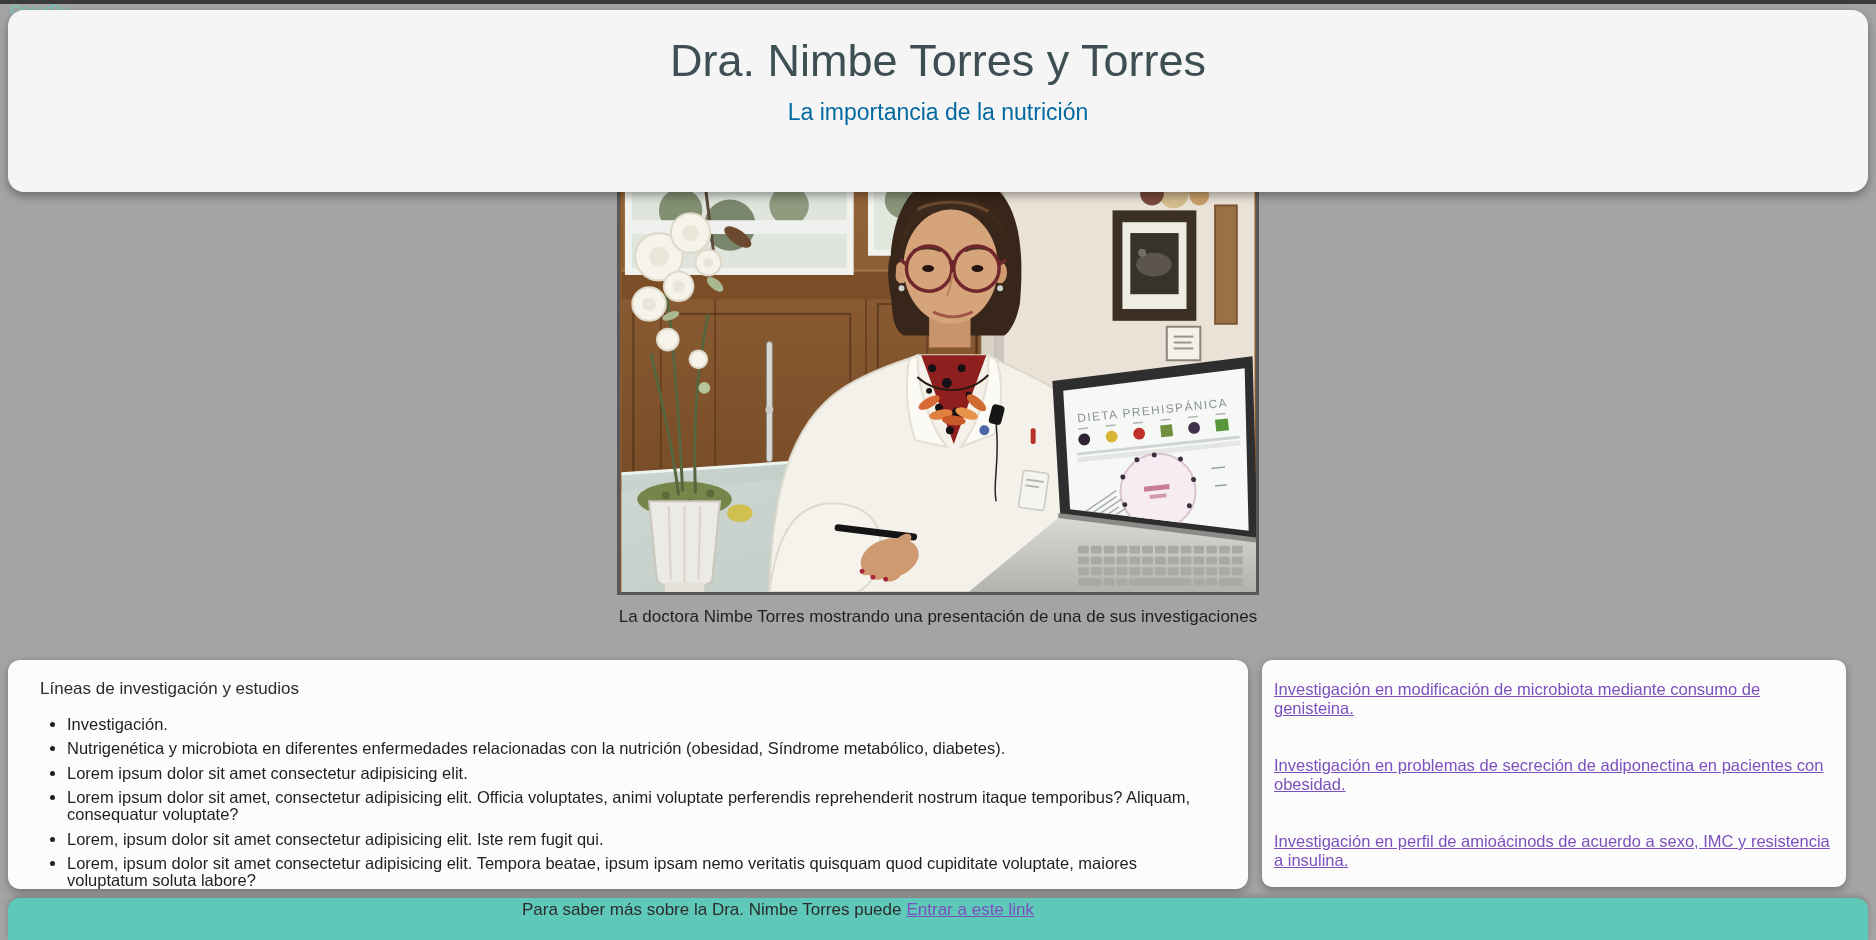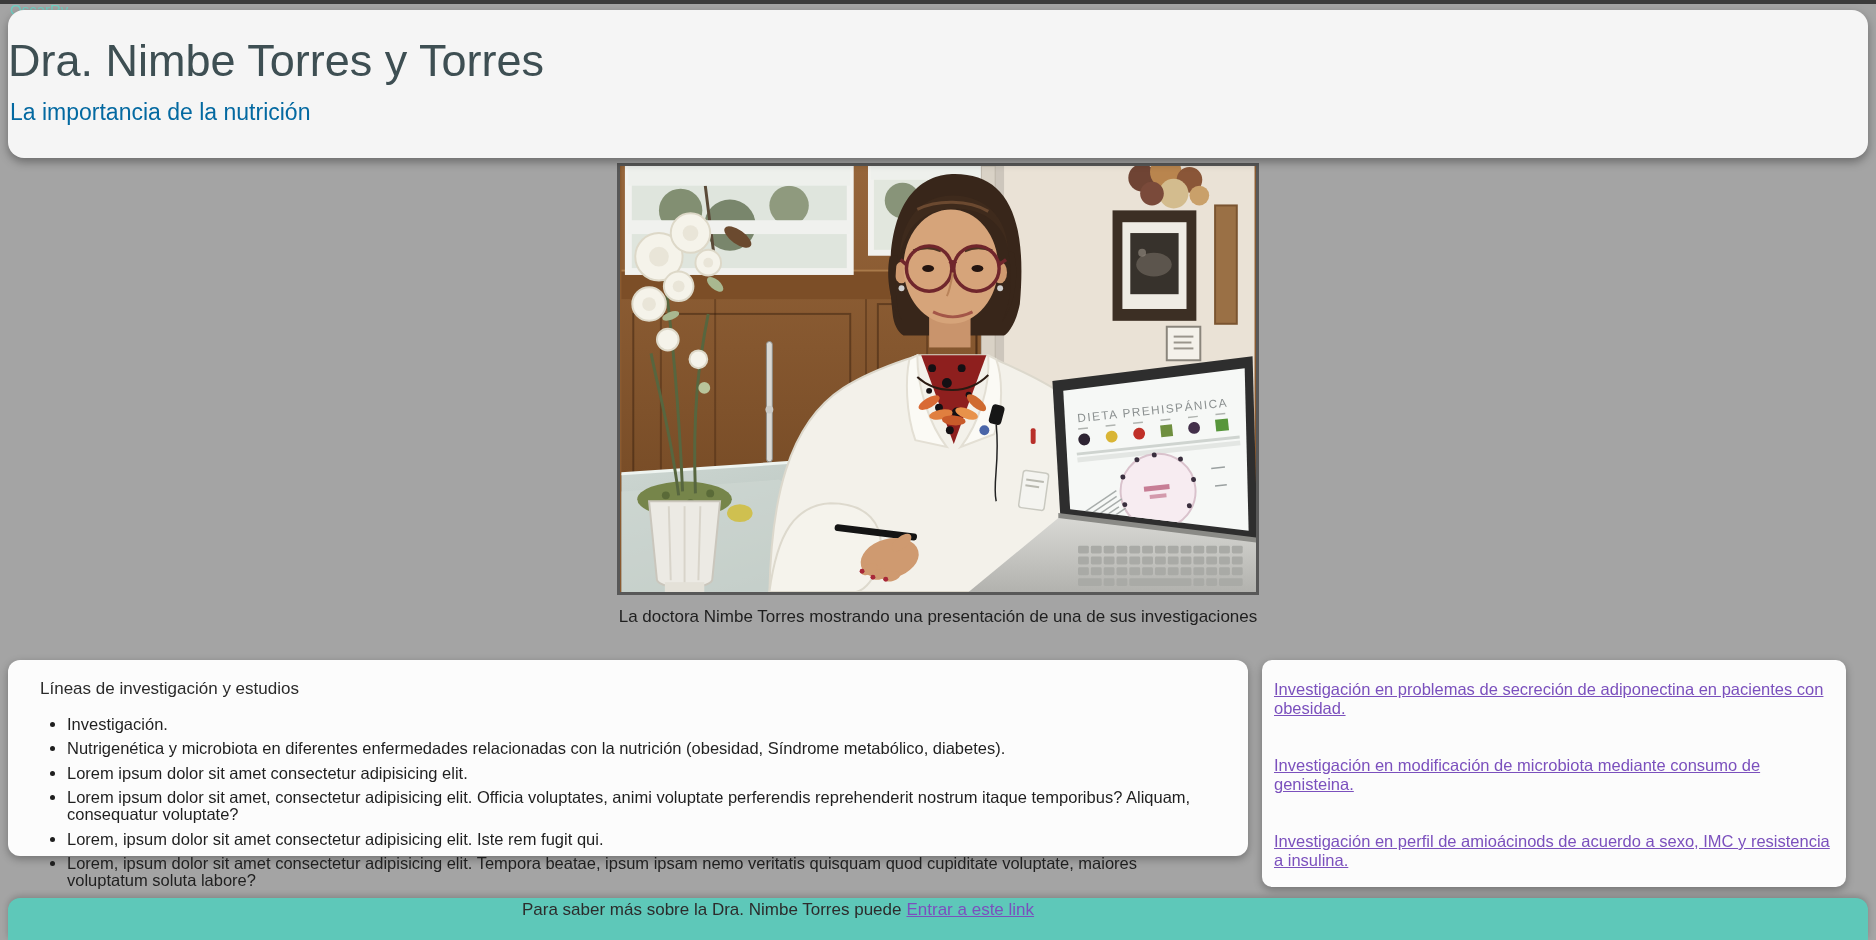--- a/index.html
+++ b/index.html
@@ -6,34 +6,34 @@
   body{
     width:1876px;height:940px;overflow:hidden;position:relative;
     background:#a4a4a4;
     font-family:"Liberation Sans", sans-serif;
     -webkit-font-smoothing:antialiased;
   }
   .top-strip{position:absolute;top:0;left:0;width:100%;height:4px;background:#3b3b3b;z-index:6;}
   .watermark{position:absolute;top:1px;left:10px;font-size:15px;color:#6fcfc2;z-index:1;}
   .card{background:#f7f7f7;box-shadow:0 4px 10px rgba(0,0,0,0.35);}
   header.card{
-    position:absolute;left:8px;right:8px;top:10px;height:148px;
-    border-radius:16px;z-index:2;background:#f5f5f5;
+    position:absolute;left:8px;right:8px;top:10px;height:182px;
+    border-radius:16px;text-align:center;z-index:2;background:#f5f5f5;
   }
   .page-title{margin:0;padding-top:26px;font-size:45px;font-weight:400;color:#3e4f53;line-height:1.1;}
   .page-subtitle{margin:2px;padding-top:11px;font-size:23px;font-weight:400;color:#0369a1;}
   .figure-wrap{position:absolute;top:163px;left:0;width:100%;text-align:center;}
   .photo-frame{
     display:inline-block;width:636px;height:426px;border:3px solid #585858;
     background:#8a5a30;line-height:0;
   }
   .figure-caption{margin-top:11px;font-size:17px;color:#1f1f1f;}
   .main-row{position:absolute;top:660px;left:8px;right:30px;display:flex;gap:14px;}
   .card-left{
-    flex:1;height:196px;box-sizing:border-box;border-radius:12px;background:#fcfcfc;
+    flex:1;height:229px;box-sizing:border-box;border-radius:12px;background:#fcfcfc;
     box-shadow:0 3px 8px rgba(0,0,0,0.3);padding:19px 30px 24px 32px;
   }
   .research-heading{margin:0;font-size:17px;font-weight:400;color:#2b2b2b;}
   .research-list{margin:17px 0 0;padding-left:27px;}
   .research-list li{font-size:16.5px;color:#1f1f1f;margin-bottom:7px;line-height:1.05;}
   .card-right{
     width:584px;height:227px;box-sizing:border-box;border-radius:10px;background:#fcfcfc;
     box-shadow:0 3px 8px rgba(0,0,0,0.3);padding:20px 16px 16px 12px;
   }
   .link-row{margin-bottom:38px;}
@@ -381,22 +381,22 @@
       <li>Investigación.</li>
       <li>Nutrigenética y microbiota en diferentes enfermedades relacionadas con la nutrición (obesidad, Síndrome metabólico, diabetes).</li>
       <li>Lorem ipsum dolor sit amet consectetur adipisicing elit.</li>
       <li>Lorem ipsum dolor sit amet, consectetur adipisicing elit. Officia voluptates, animi voluptate perferendis reprehenderit nostrum itaque temporibus? Aliquam, consequatur voluptate?</li>
       <li>Lorem, ipsum dolor sit amet consectetur adipisicing elit. Iste rem fugit qui.</li>
       <li>Lorem, ipsum dolor sit amet consectetur adipisicing elit. Tempora beatae, ipsum ipsam nemo veritatis quisquam quod cupiditate voluptate, maiores voluptatum soluta labore?</li>
     </ul>
   </section>
 
   <aside class="card-right">
+    <div class="link-row"><a href="#">Investigación en modificación de microbiota mediante consumo de genisteina.</a></div>
     <div class="link-row"><a href="#">Investigación en problemas de secreción de adiponectina en pacientes con obesidad.</a></div>
-    <div class="link-row"><a href="#">Investigación en modificación de microbiota mediante consumo de genisteina.</a></div>
     <div class="link-row"><a href="#">Investigación en perfil de amioácinods de acuerdo a sexo, IMC y resistencia a insulina.</a></div>
     <div class="link-row"><a href="#">Investigación en implicaciones en ratas con resistencia al glucagón.</a></div>
   </aside>
 </div>
 
 <footer>
   <div class="footer-inner">
     <span>Para saber más sobre la Dra. Nimbe Torres puede</span><a href="#">Entrar a este link</a>
   </div>
 </footer>

